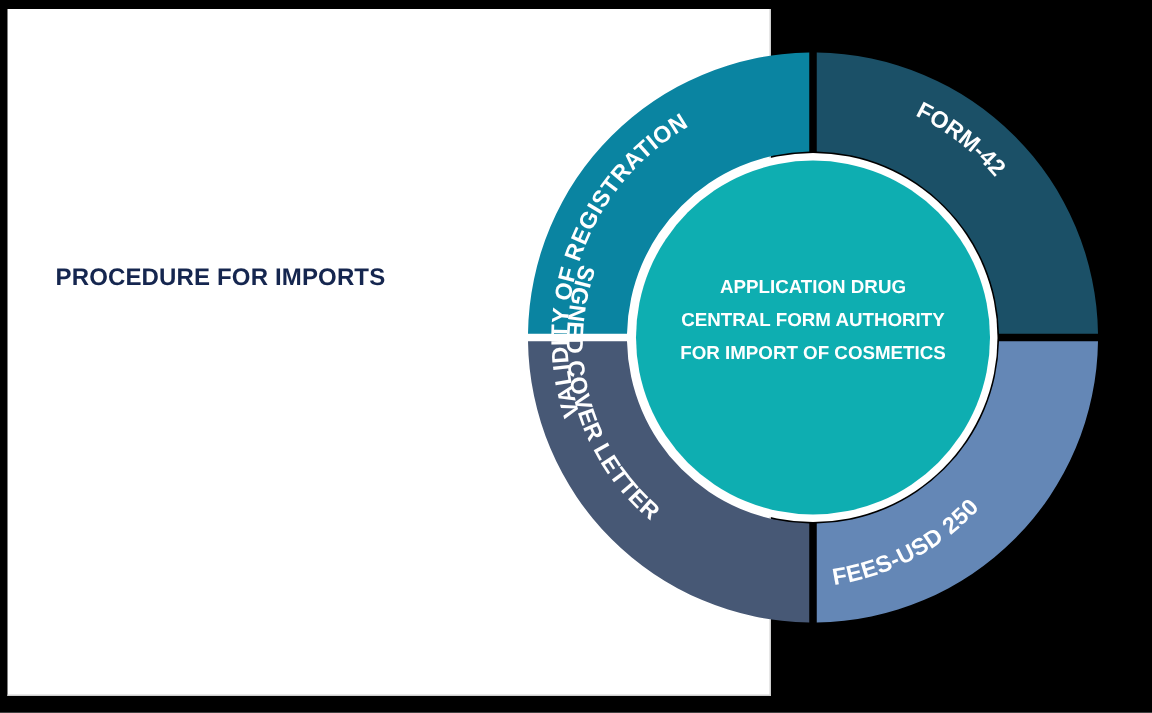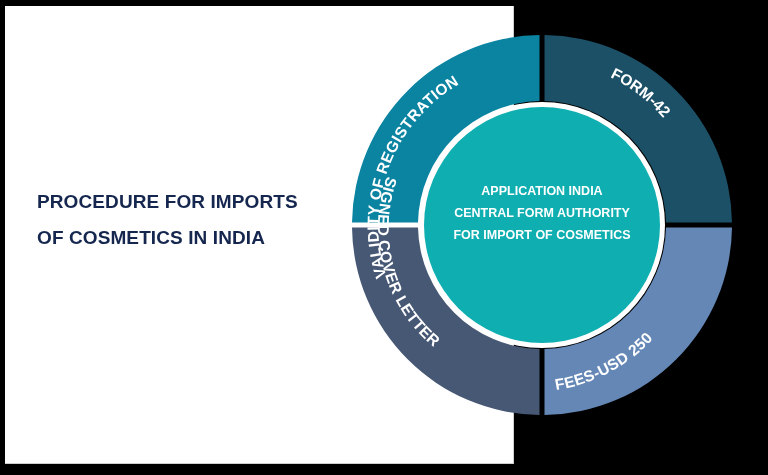--- a/index.html
+++ b/index.html
@@ -10,25 +10,25 @@
       position: absolute;
       left: 5px; top: 6px;
       width: 508px;
       height: 457px;
       background: #ffffff;
       border-right: 1px solid #cfcfcf;
       border-bottom: 1px solid #cfcfcf;
     }
     .title {
       position: absolute;
-      left: 37px; top: 184px;
+      left: 37px; top: 168px;
       color: #15264f;
       font-family: "Liberation Sans", sans-serif;
       font-weight: bold;
-      font-size: 19px;
+      font-size: 16px;
       line-height: 36px;
       letter-spacing: 0.1px;
     }
     .title span { display: block; white-space: nowrap; }
     svg.diagram { position: absolute; left: 0; top: 0; }
     .center-text {
       position: absolute;
       left: 422px; top: 180px;
       width: 240px;
       text-align: center;
@@ -40,21 +40,20 @@
     }
     .center-text span { display: block; white-space: nowrap; }
   </style>
 </head>
 <body>
 
 <div class="white-box"></div>
 
 <div class="title">
   <span>PROCEDURE FOR IMPORTS</span>
-  <span>OF COSMETICS IN INDIA</span>
 </div>
 
 <svg class="diagram" width="768" height="475" viewBox="0 0 768 475">
   <defs>
 
     <path id="arcTL" d="M 386.6 276.4 A 163 163 0 0 1 527.6 62.6" fill="none"></path>
     <path id="arcTR" d="M 610 77 A 163 163 0 0 1 700 195" fill="none"></path>
     <path id="arcBL" d="M 387 176 A 155 155 0 0 0 527 383" fill="none"></path>
     <path id="arcBR" d="M 556 390 A 165 165 0 0 0 697 227" fill="none"></path>
   </defs>
@@ -83,16 +82,16 @@
   </text>
   <text font-family="Liberation Sans, sans-serif" font-weight="bold" font-size="15.5" fill="#ffffff" letter-spacing="0.3">
     <textPath href="#arcBL">SIGNED COVER LETTER</textPath>
   </text>
   <text font-family="Liberation Sans, sans-serif" font-weight="bold" font-size="15.5" fill="#ffffff" letter-spacing="0.3">
     <textPath href="#arcBR">FEES-USD 250</textPath>
   </text>
 </svg>
 
 <div class="center-text">
-  <span>APPLICATION INDIA</span>
+  <span>APPLICATION DRUG</span>
   <span>CENTRAL FORM AUTHORITY</span>
   <span>FOR IMPORT OF COSMETICS</span>
 </div>
 
 </body></html>

